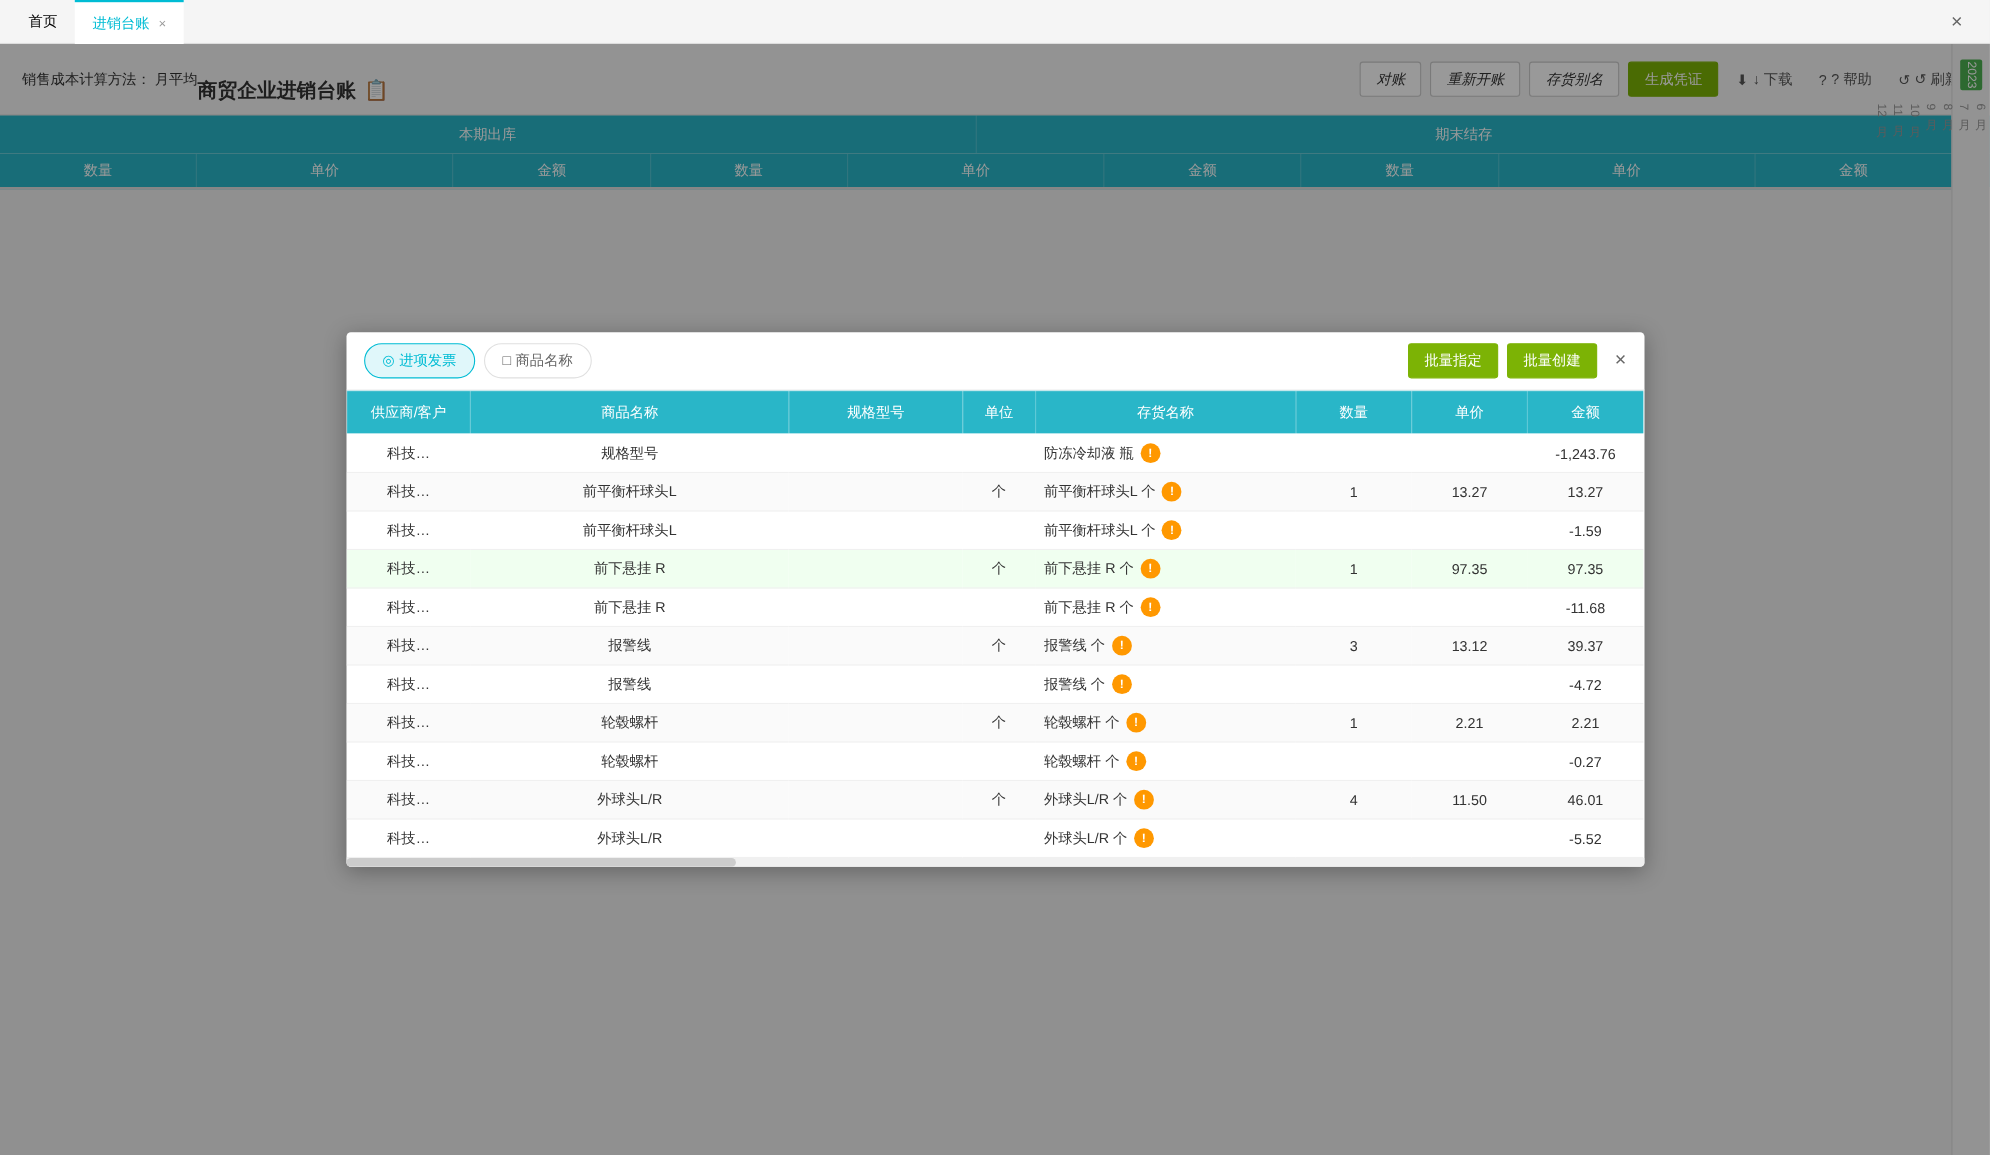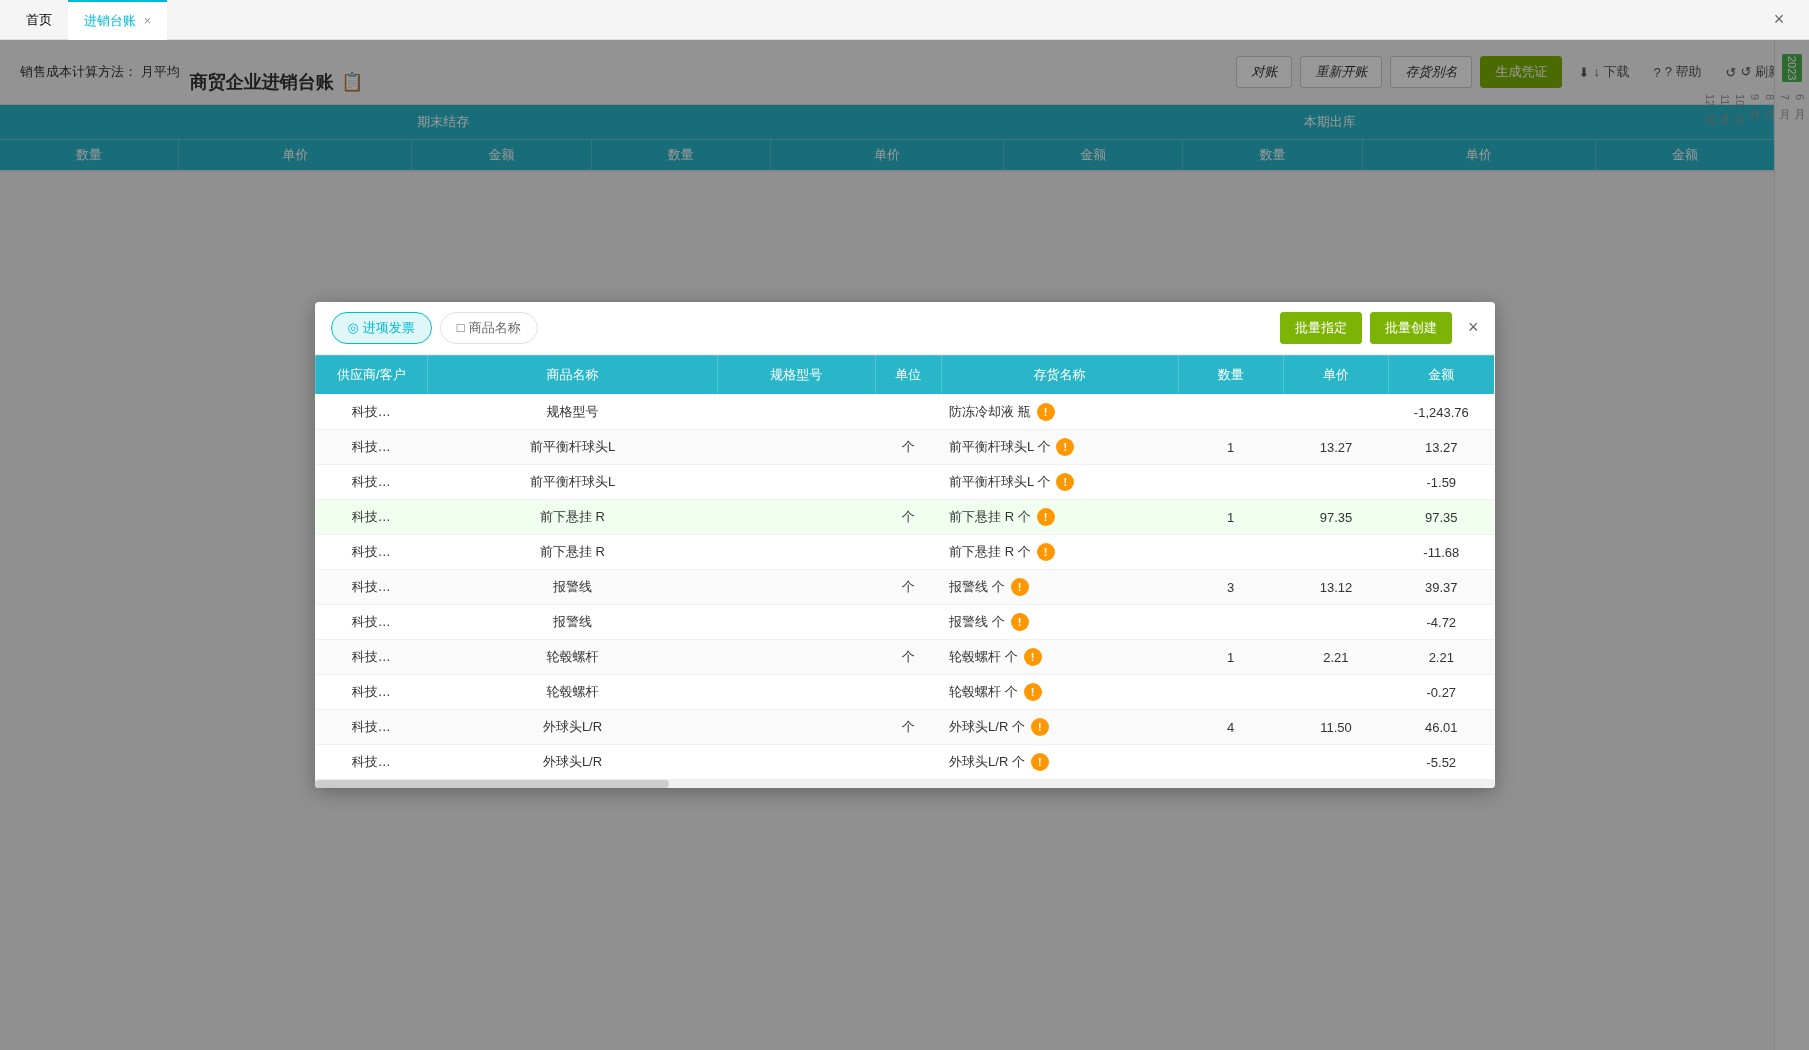--- a/index.html
+++ b/index.html
@@ -9,21 +9,21 @@
     .top-bar { display: flex; align-items: center; background: #f5f5f5; border-bottom: 1px solid #ddd; height: 40px; padding: 0 10px; }
     .top-bar-home { padding: 0 16px; height: 40px; line-height: 40px; cursor: pointer; color: #000000; }
     .top-bar-tab { padding: 0 16px; height: 40px; line-height: 40px; background: #fff; border-top: 2px solid #00bcd4; color: #00bcd4; display: flex; align-items: center; gap: 8px; }
     .top-bar-tab .close-x { cursor: pointer; color: #999; font-size: 12px; }
     .top-bar-close { margin-left: auto; width: 40px; height: 40px; display: flex; align-items: center; justify-content: center; cursor: pointer; font-size: 18px; color: #666; }
 
     
     .main-area { position: relative; width: 100%; height: calc(1050px - 40px); background: #f0f0f0; }
 
     
-    .toolbar { display: flex; align-items: center; padding: 10px 20px; background: #f5f5f5; gap: 10px; border-bottom: 1px solid #e0e0e0; }
+    .toolbar { display: flex; align-items: center; padding: 10px 20px; background: #f5f5f5; border-bottom: 1px solid #e0e0e0; }
     .toolbar-left { font-size: 13px; color: #333; }
     .toolbar-title { flex: 1; text-align: center; font-size: 18px; font-weight: bold; color: #333; display: flex; align-items: center; justify-content: flex-start; gap: 8px; margin-top: 20px; }
     .toolbar-right { display: flex; gap: 8px; align-items: center; }
     .btn { padding: 6px 14px; border-radius: 3px; border: 1px solid #ccc; background: #fff; cursor: pointer; font-size: 13px; color: #333; }
     .btn-primary { background: #7cb305; color: #fff; border-color: #7cb305; }
     .btn-outline { background: #fff; color: #333; border: 1px solid #ccc; font-style: italic; }
     .toolbar-action { display: flex; align-items: center; gap: 4px; cursor: pointer; color: #555; font-size: 13px; padding: 4px 8px; }
 
     
     .side-panel { position: absolute; right: 0; top: 0; width: 35px; background: #f5f5f5; height: 100%; border-left: 1px solid #ddd; display: flex; flex-direction: column; align-items: center; padding-top: 10px; }
@@ -103,25 +103,25 @@
         <span>? 帮助</span>
       </div>
       <div class="toolbar-action">
         <span>↺</span>
         <span>↺ 刷新</span>
       </div>
     </div>
   </div>
 
   <div style="background:#29b6c8; color:#fff; display:flex; border-bottom:1px solid rgba(255,255,255,0.3);">
+    <div style="flex:1; padding:8px; text-align:center; border-right:1px solid rgba(255,255,255,0.2);">
+      <span>本期出库</span>
+    </div>
     <div style="flex:1; padding:8px; text-align:center;">
       <span>期末结存</span>
-    </div>
-    <div style="flex:1; padding:8px; text-align:center; border-right:1px solid rgba(255,255,255,0.2);">
-      <span>本期出库</span>
     </div>
     <div style="width:35px;"></div>
   </div>
   <div style="background:#29b6c8; color:#fff; display:flex; border-bottom:2px solid #e0e0e0;">
     <div style="flex:0.3; padding:6px 8px; text-align:center; border-right:1px solid rgba(255,255,255,0.2);"><span>数量</span></div>
     <div style="flex:0.4; padding:6px 8px; text-align:center; border-right:1px solid rgba(255,255,255,0.2);"><span>单价</span></div>
     <div style="flex:0.3; padding:6px 8px; text-align:center; border-right:1px solid rgba(255,255,255,0.2);"><span>金额</span></div>
     <div style="flex:0.3; padding:6px 8px; text-align:center; border-right:1px solid rgba(255,255,255,0.2);"><span>数量</span></div>
     <div style="flex:0.4; padding:6px 8px; text-align:center; border-right:1px solid rgba(255,255,255,0.2);"><span>单价</span></div>
     <div style="flex:0.3; padding:6px 8px; text-align:center; border-right:1px solid rgba(255,255,255,0.2);"><span>金额</span></div>

